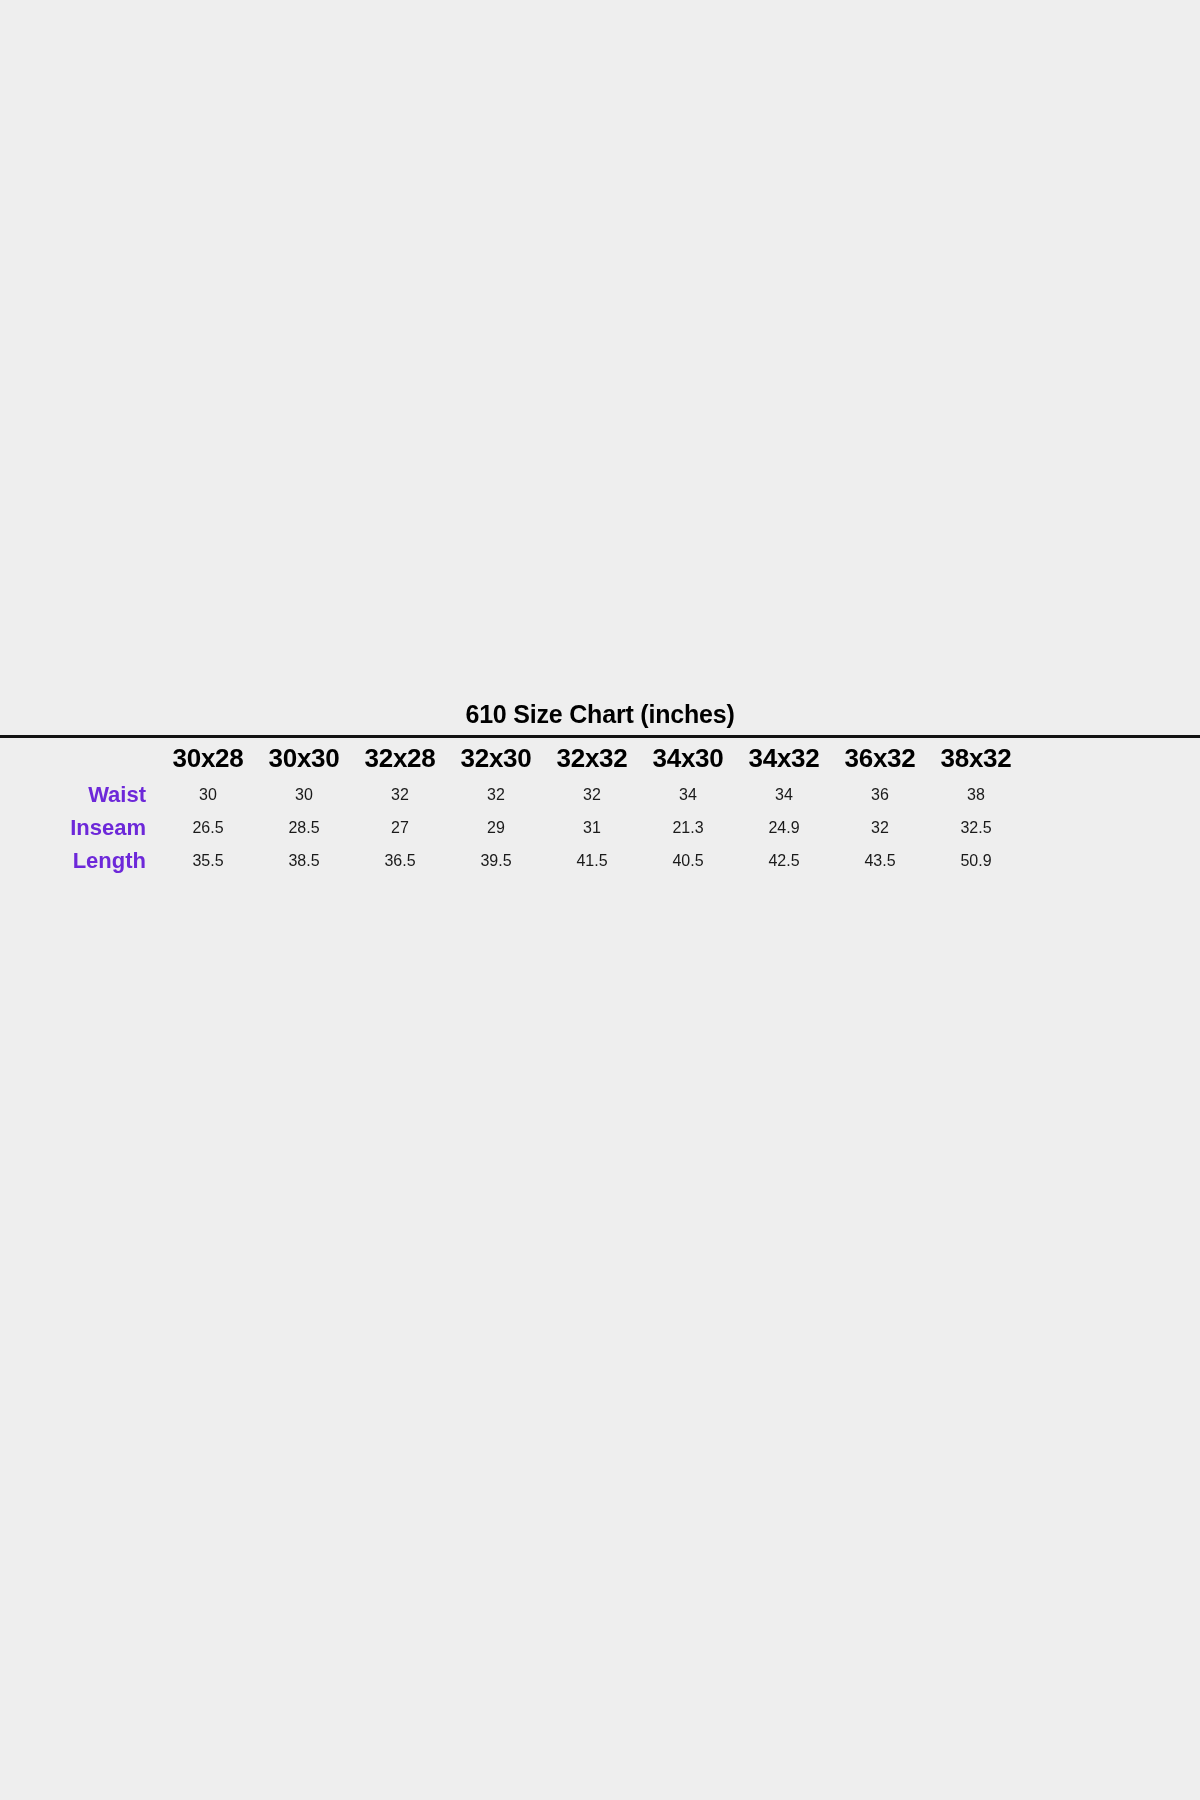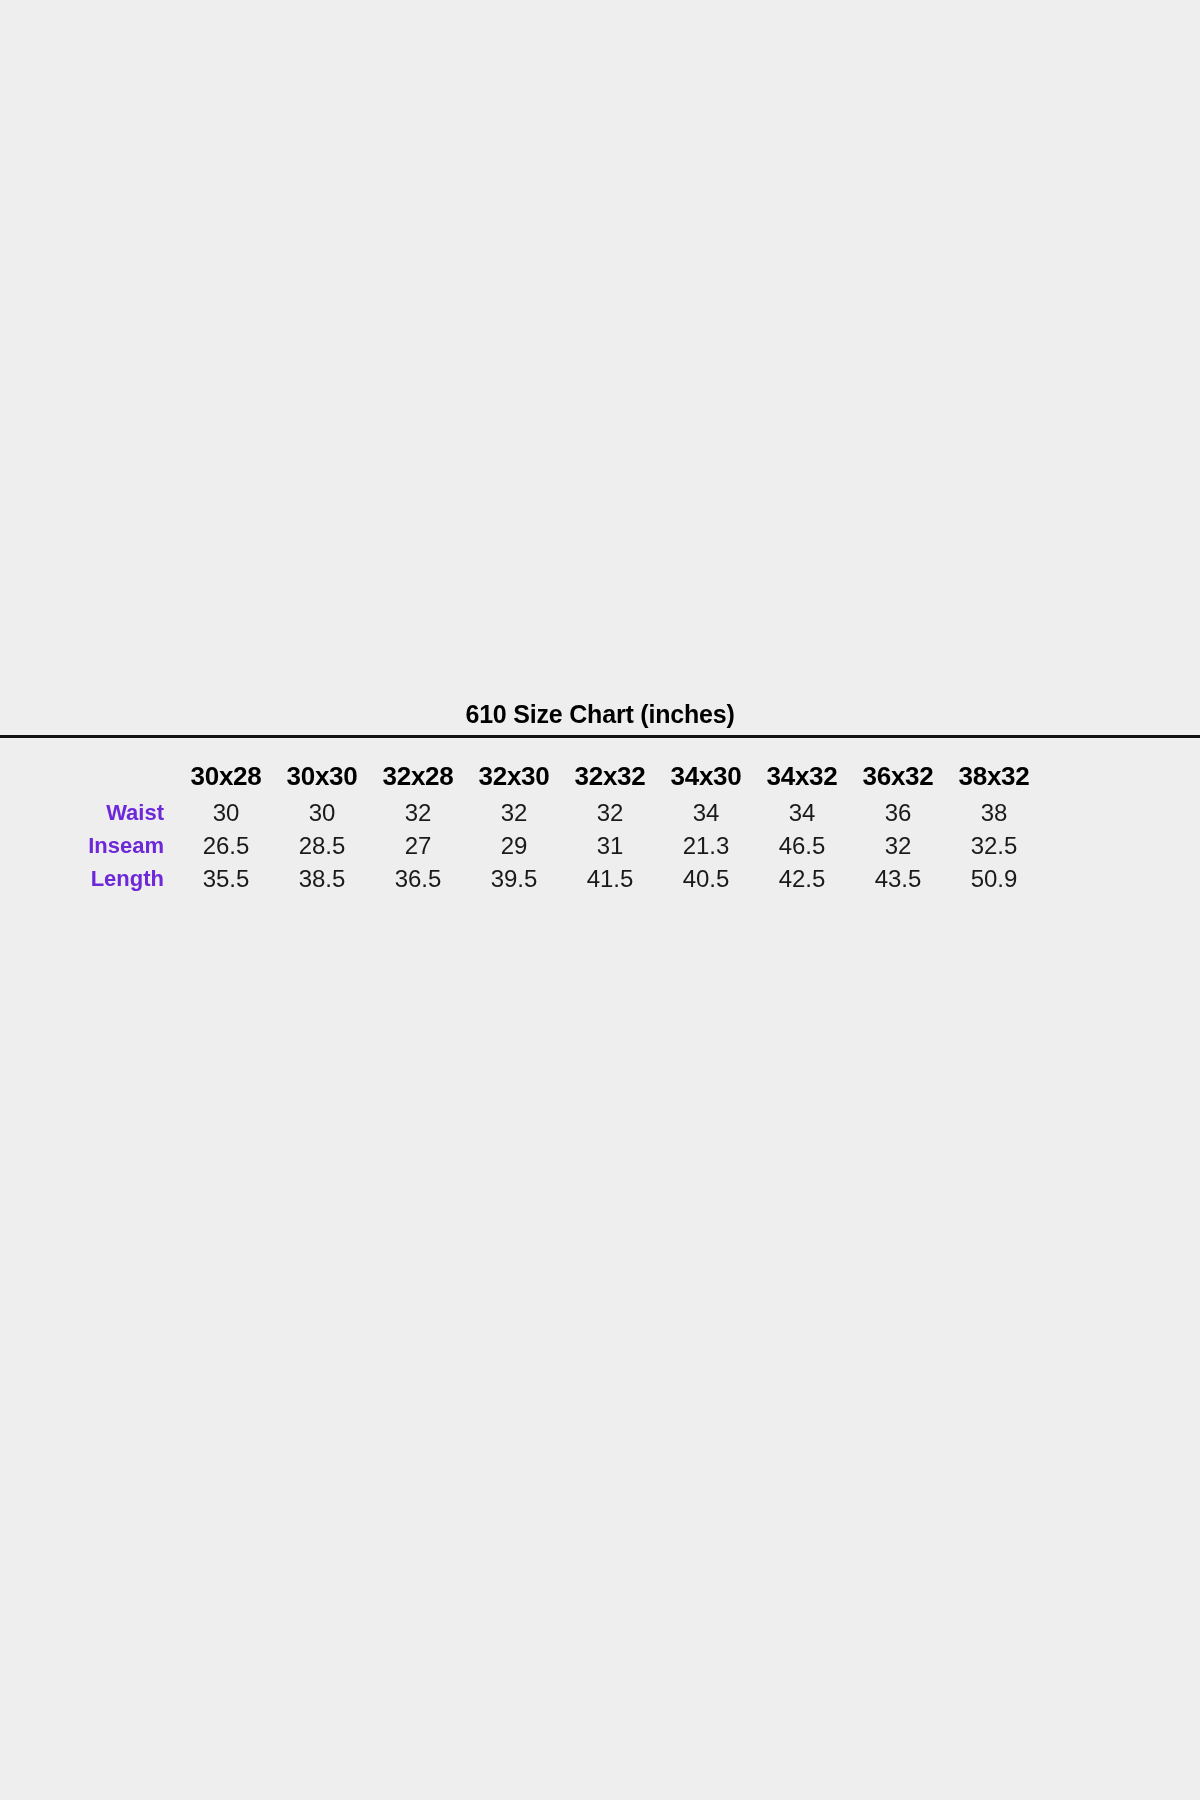--- a/index.html
+++ b/index.html
@@ -41,21 +41,21 @@
     height: 0;
     border-top: 3px solid #111111;
     margin: 0;
   }
 
   
   table.size-table {
     border-collapse: collapse;
     width: 1008px;
     table-layout: fixed;
-    margin: 18px;
+    margin: 0;
   }
   table.size-table col.label-col {
     width: 160px;
   }
   table.size-table col.data-col {
     width: 96px;
   }
 
   table.size-table th,
   table.size-table td {
@@ -84,21 +84,21 @@
     font-size: 22px;
     font-weight: bold;
     text-align: right;
     padding-right: 14px;
     color: #6d28d9;
     height: 33px;
     vertical-align: middle;
     white-space: nowrap;
   }
   tr.data-row td.data-cell {
-    font-size: 24px;
+    font-size: 16px;
     font-weight: normal;
     text-align: center;
     color: #1a1a1a;
     height: 33px;
     vertical-align: middle;
     white-space: nowrap;
   }
 </style>
 </head>
 <body>
@@ -150,21 +150,21 @@
         <td class="data-cell">38</td>
       </tr>
       <tr class="data-row">
         <th class="row-label">Inseam</th>
         <td class="data-cell">26.5</td>
         <td class="data-cell">28.5</td>
         <td class="data-cell">27</td>
         <td class="data-cell">29</td>
         <td class="data-cell">31</td>
         <td class="data-cell">21.3</td>
-        <td class="data-cell">46.5</td>
+        <td class="data-cell">24.9</td>
         <td class="data-cell">32</td>
         <td class="data-cell">32.5</td>
       </tr>
       <tr class="data-row">
         <th class="row-label">Length</th>
         <td class="data-cell">35.5</td>
         <td class="data-cell">38.5</td>
         <td class="data-cell">36.5</td>
         <td class="data-cell">39.5</td>
         <td class="data-cell">41.5</td>

